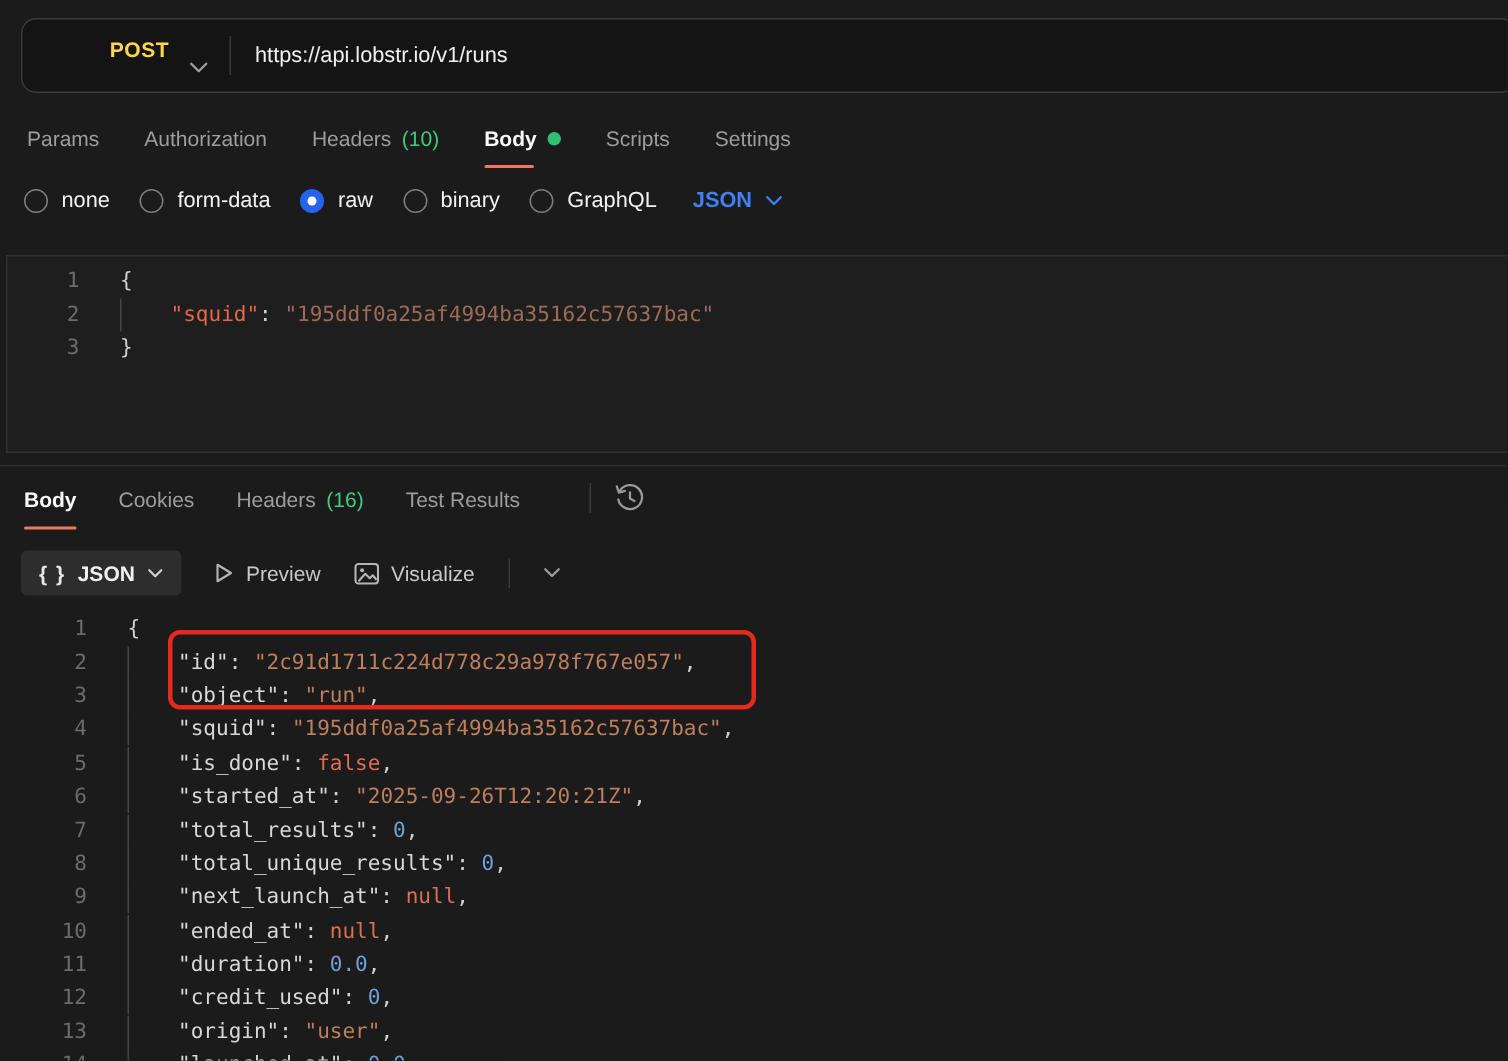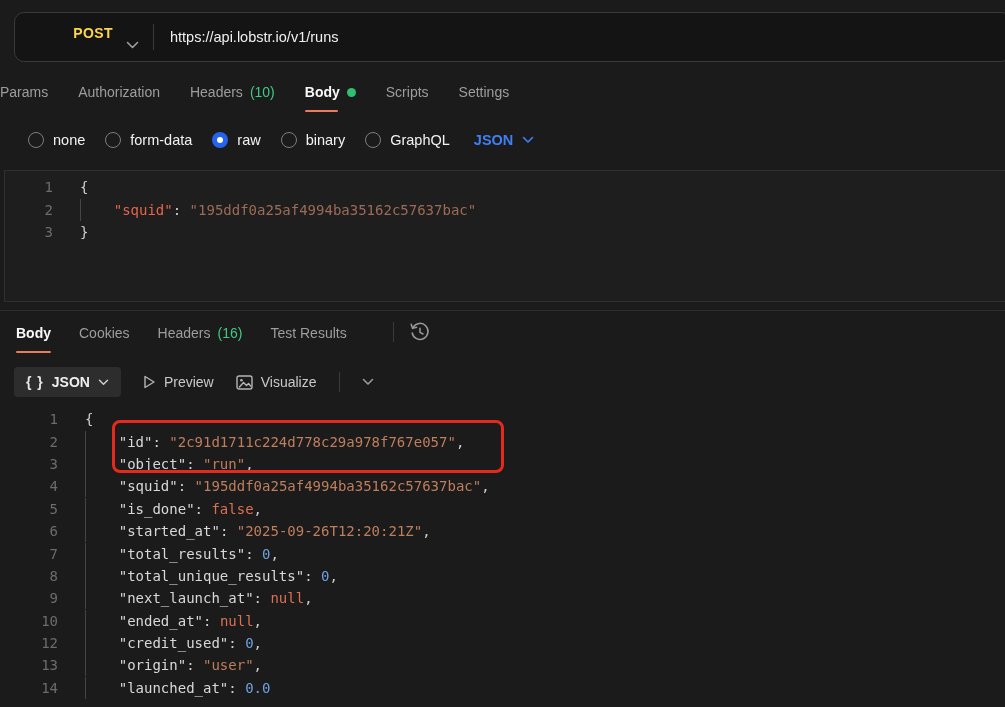--- a/index.html
+++ b/index.html
@@ -19,34 +19,34 @@
     border-radius:10px;
     display:flex; align-items:center;
   }
   .method-select { display:flex; align-items:center; padding:0 0 0 18px; width:138px; cursor:pointer;flex-direction:column; }
   .method { color:#fdd64e; font-weight:700; font-size:14px; letter-spacing:.4px; }
   .method-select .chev { margin-left:auto; margin-right:14px; }
   .vdiv { width:1px; height:26px; background:#3a3a3a; }
   .url-input { padding-left:16px; font-size:14.5px; color:#f0f0f0; flex:1; }
   
   .tabs { display:flex; align-items:flex-end; }
-  .req-tabs { margin-top:16px; height:34px; gap:30px; }
+  .req-tabs { margin-top:16px; padding-left:18px; height:34px; gap:30px; }
   .resp-tabs { padding-left:16px; margin-top:12px; height:30px; gap:28px; }
   .tab { font-size:14px; color:#9d9d9d; padding-bottom:12px; position:relative; cursor:pointer; white-space:nowrap; display:flex; align-items:center; gap:7px; }
   .tab .badge { color:#41c980; }
   .tab.active { color:#fafafa; font-weight:600; }
   .tab.active::after {
     content:""; position:absolute; left:0; right:0; bottom:0; height:2px;
     background:#ec7a5c; border-radius:1px;
   }
   .tab.active.dot-after::after { right:18px; }
   .green-dot { width:9px; height:9px; border-radius:50%; background:#2fbf71; display:inline-block; }
   .tabs-extra { display:flex; align-items:center; padding-bottom:10px; margin-left:18px; gap:14px; }
   
-  .body-row { margin-top:14px; padding-left:16px; height:28px; display:flex; align-items:center; gap:20px;margin-left:12px; }
+  .body-row { margin-top:14px; padding-left:16px; height:28px; display:flex; align-items:flex-start; gap:20px; }
   .radio-item { display:flex; align-items:center; gap:9px; cursor:pointer; }
   .radio { width:16px; height:16px; border-radius:50%; border:1.5px solid #7d7d7d; background:transparent; flex:none; }
   .radio.selected { border:none; background:#2563eb; position:relative; }
   .radio.selected::after { content:""; position:absolute; left:5px; top:5px; width:6px; height:6px; border-radius:50%; background:#fff; }
   .radio-label { font-size:14.5px; color:#f2f2f2; }
   .json-link { display:flex; align-items:center; gap:9px; margin-left:4px; cursor:pointer; }
   .json-link span { color:#3f80f6; font-size:14.5px; font-weight:600; }
   
   .editor {
     margin:16px -2px 0 4px; height:132px;
@@ -223,19 +223,20 @@
         <div class="code-line"><span class="line-num">1</span><span class="line-content"><span class="tok pun">{</span></span></div>
         <div class="code-line"><span class="line-num">2</span><span class="line-content guide"><span class="tok pun">    </span><span class="tok rkey">"id"</span><span class="tok pun">: </span><span class="tok str">"2c91d1711c224d778c29a978f767e057"</span><span class="tok pun">,</span></span></div>
         <div class="code-line"><span class="line-num">3</span><span class="line-content guide"><span class="tok pun">    </span><span class="tok rkey">"object"</span><span class="tok pun">: </span><span class="tok str">"run"</span><span class="tok pun">,</span></span></div>
         <div class="code-line"><span class="line-num">4</span><span class="line-content guide"><span class="tok pun">    </span><span class="tok rkey">"squid"</span><span class="tok pun">: </span><span class="tok str">"195ddf0a25af4994ba35162c57637bac"</span><span class="tok pun">,</span></span></div>
         <div class="code-line"><span class="line-num">5</span><span class="line-content guide"><span class="tok pun">    </span><span class="tok rkey">"is_done"</span><span class="tok pun">: </span><span class="tok kw">false</span><span class="tok pun">,</span></span></div>
         <div class="code-line"><span class="line-num">6</span><span class="line-content guide"><span class="tok pun">    </span><span class="tok rkey">"started_at"</span><span class="tok pun">: </span><span class="tok str">"2025-09-26T12:20:21Z"</span><span class="tok pun">,</span></span></div>
         <div class="code-line"><span class="line-num">7</span><span class="line-content guide"><span class="tok pun">    </span><span class="tok rkey">"total_results"</span><span class="tok pun">: </span><span class="tok num">0</span><span class="tok pun">,</span></span></div>
         <div class="code-line"><span class="line-num">8</span><span class="line-content guide"><span class="tok pun">    </span><span class="tok rkey">"total_unique_results"</span><span class="tok pun">: </span><span class="tok num">0</span><span class="tok pun">,</span></span></div>
         <div class="code-line"><span class="line-num">9</span><span class="line-content guide"><span class="tok pun">    </span><span class="tok rkey">"next_launch_at"</span><span class="tok pun">: </span><span class="tok kw">null</span><span class="tok pun">,</span></span></div>
         <div class="code-line"><span class="line-num">10</span><span class="line-content guide"><span class="tok pun">    </span><span class="tok rkey">"ended_at"</span><span class="tok pun">: </span><span class="tok kw">null</span><span class="tok pun">,</span></span></div>
+        <div class="code-line"><span class="line-num">11</span><span class="line-content guide"><span class="tok pun">    </span><span class="tok rkey">"duration"</span><span class="tok pun">: </span><span class="tok num">0.0</span><span class="tok pun">,</span></span></div>
         <div class="code-line"><span class="line-num">12</span><span class="line-content guide"><span class="tok pun">    </span><span class="tok rkey">"credit_used"</span><span class="tok pun">: </span><span class="tok num">0</span><span class="tok pun">,</span></span></div>
         <div class="code-line"><span class="line-num">13</span><span class="line-content guide"><span class="tok pun">    </span><span class="tok rkey">"origin"</span><span class="tok pun">: </span><span class="tok str">"user"</span><span class="tok pun">,</span></span></div>
         <div class="code-line"><span class="line-num">14</span><span class="line-content guide"><span class="tok pun">    </span><span class="tok rkey">"launched_at"</span><span class="tok pun">: </span><span class="tok num">0.0</span></span></div>
       </div>
   </div>
 
 </div>
 
 </body></html>

